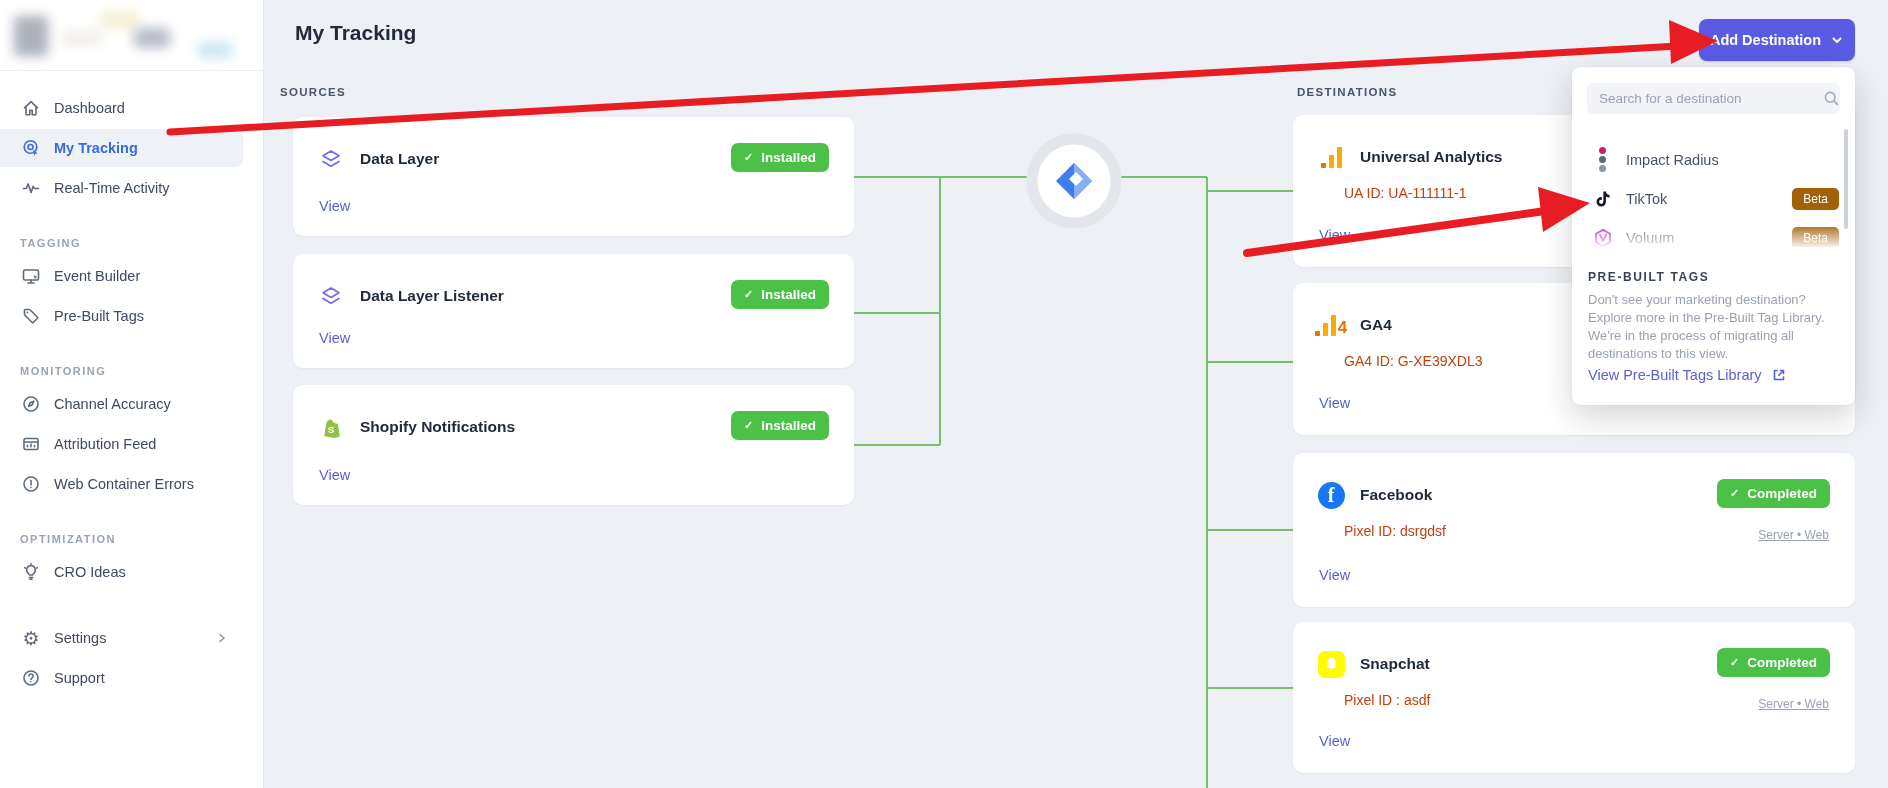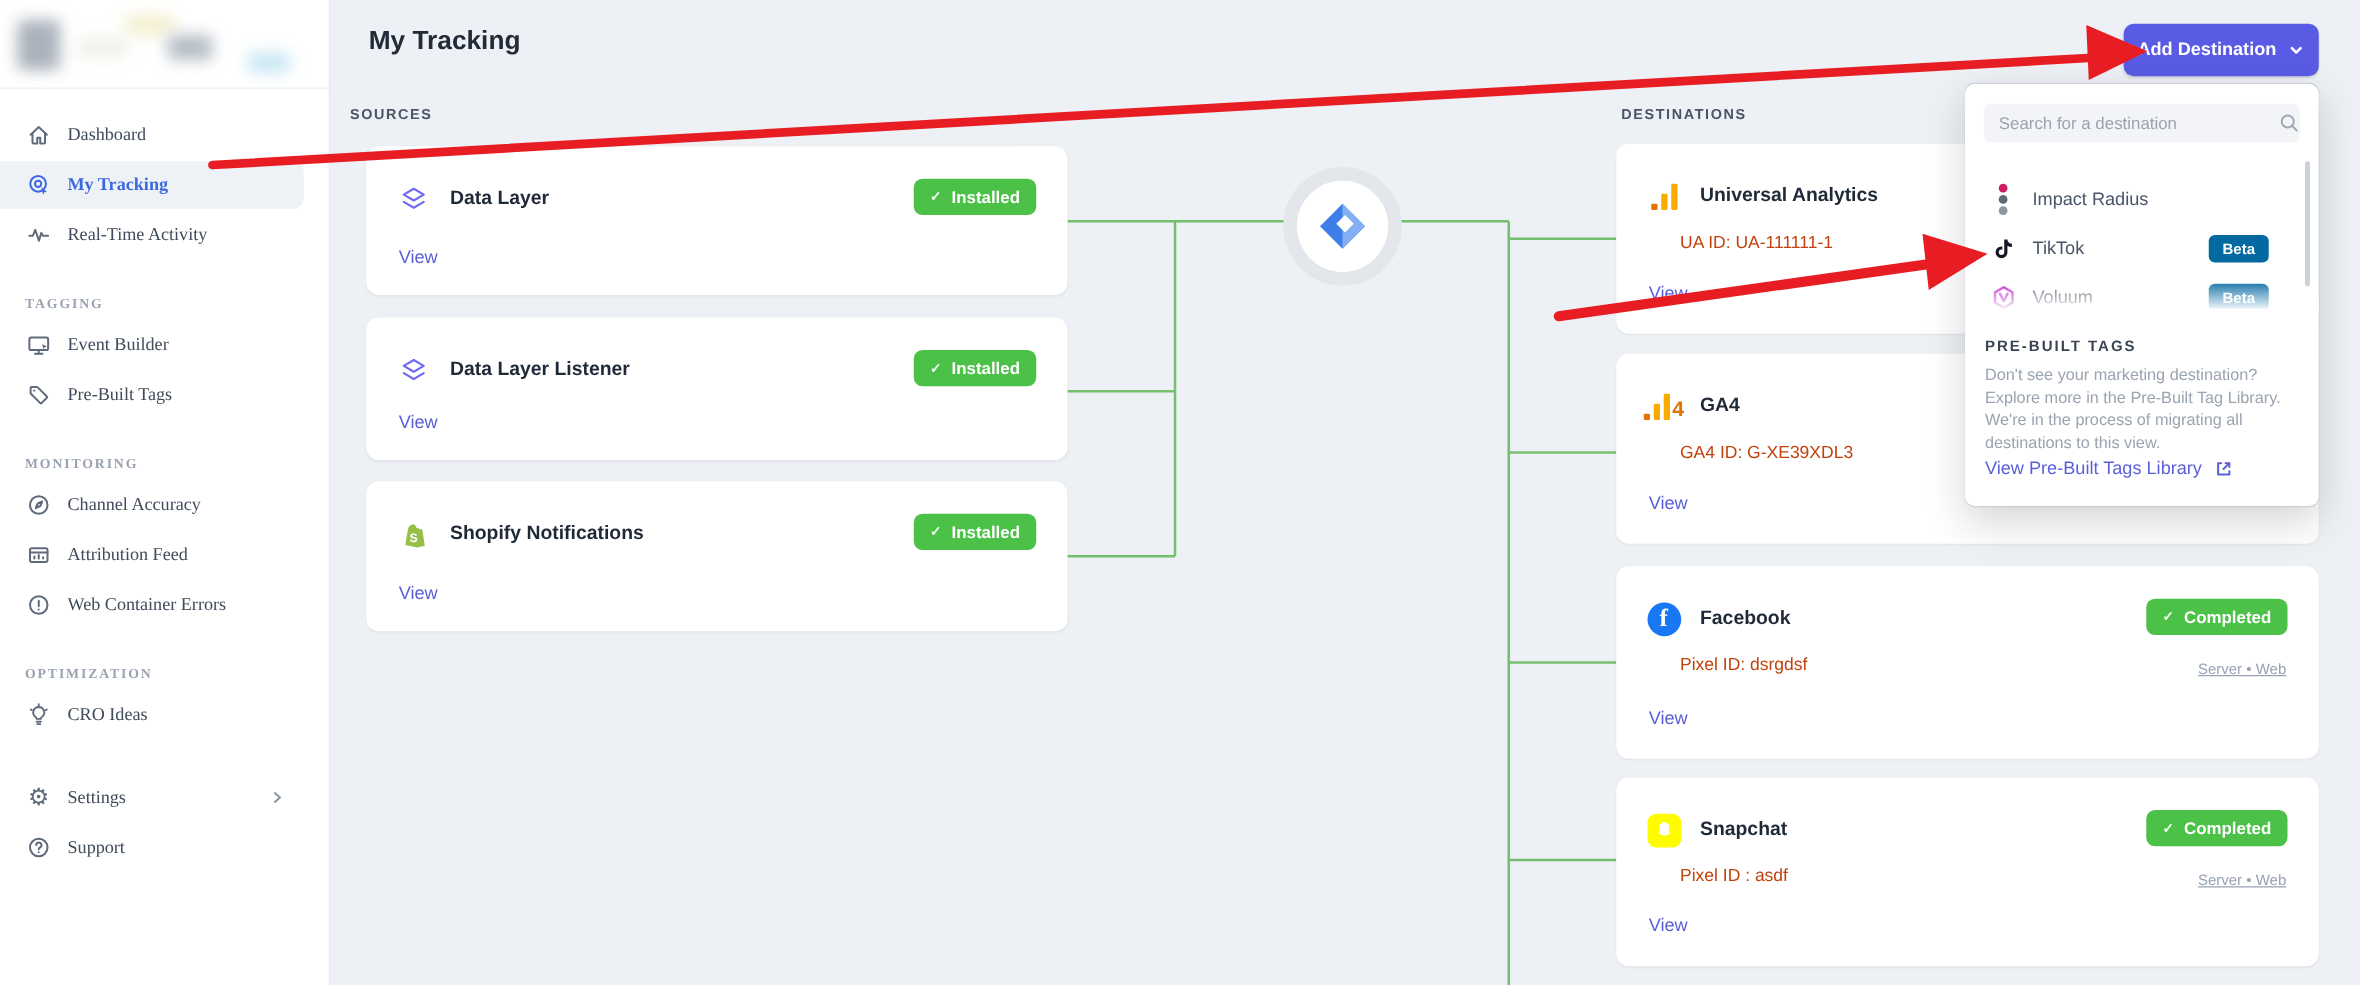--- a/index.html
+++ b/index.html
@@ -2,21 +2,21 @@
 <html><head>
 <meta charset="utf-8">
 <style>
   html,body{margin:0;padding:0;background:#dfe3e9;}
   #app{position:relative;width:1888px;height:788px;background:#edf0f4;overflow:hidden;
        font-family:"Liberation Sans",sans-serif;color:#27303f;}
   svg{display:block}
 
   
   .sidebar{position:absolute;left:0;top:0;bottom:0;width:263px;background:#fff;
-           border-right:1px solid #e6e9ee;z-index:5;font-family:Liberation Serif, serif;}
+           border-right:1px solid #e6e9ee;z-index:5;}
   .logo-area{position:relative;height:70px;border-bottom:1px solid #eceff3;overflow:hidden;}
   .blob{position:absolute;filter:blur(6px);border-radius:4px;}
   .b1{left:14px;top:16px;width:34px;height:40px;background:#aab2bc;}
   .b2{left:100px;top:12px;width:40px;height:16px;background:#f1ecc4;opacity:.8;}
   .b3{left:134px;top:28px;width:36px;height:20px;background:#b6bdc6;}
   .b4{left:62px;top:30px;width:40px;height:16px;background:#e7e3d8;opacity:.55;}
   .b5{left:198px;top:42px;width:34px;height:16px;background:#bfe2f1;opacity:.85;}
   .nav{padding:18px 0 0 0;}
   .nav-item{display:flex;align-items:center;gap:12px;height:38px;margin:0 20px 2px 0;
             padding-left:20px;border-radius:0 8px 8px 0;font-size:14.5px;color:#3f4a5a;cursor:pointer;}
@@ -75,25 +75,25 @@
   
   .dropdown{position:absolute;left:1572px;top:67px;width:283px;height:338px;background:#fff;
             border-radius:8px;z-index:10;
             box-shadow:0 12px 32px rgba(16,24,40,.18),0 0 1px rgba(16,24,40,.2);}
   .search-box{position:absolute;left:15px;right:15px;top:16px;height:31px;background:#f2f4f7;
               border-radius:6px;display:flex;align-items:center;padding:0 10px;gap:45px;}
   .search-box input{flex:1;border:none;background:transparent;outline:none;
                     font-size:13.5px;color:#3f4a5a;font-family:inherit;}
   .search-box input::placeholder{color:#9aa3b0;}
   .dd-list{position:absolute;left:0;right:0;top:55px;height:125px;overflow:hidden;padding-top:0;}
-  .dd-row{display:flex;align-items:center;height:39px;padding:0 40px 0 20px;cursor:pointer;}
+  .dd-row{display:flex;align-items:center;height:39px;padding:0 16px 0 20px;cursor:pointer;}
   .dd-row:first-child{margin-top:18px;}
   .dd-ic{width:21px;height:21px;display:flex;align-items:center;justify-content:center;margin-right:13px;}
   .dd-name{font-size:14.5px;color:#475467;}
-  .beta{margin-left:auto;background:#0369a1;color:#fff;font-size:12px;font-weight:700;
+  .beta{margin-left:auto;background:#a16207;color:#fff;font-size:12px;font-weight:400;
         padding:4px 11px;border-radius:5px;}
   .dd-fade{position:absolute;left:0;right:0;top:160px;height:22px;
            background:linear-gradient(rgba(255,255,255,0),#fff);pointer-events:none;}
   .dd-scroll{position:absolute;right:7px;top:62px;width:4px;height:100px;background:#ccd2da;border-radius:2px;}
   .dd-label{position:absolute;left:16px;top:203px;font-size:12px;font-weight:700;
             letter-spacing:1.6px;color:#3a4453;}
   .dd-body{position:absolute;left:16px;top:224px;width:250px;font-size:13px;line-height:1.38;color:#9aa3b0;}
   .dd-link{position:absolute;left:16px;top:300px;display:flex;align-items:center;gap:9px;
            font-size:14.5px;color:#5a5fd8;cursor:pointer;}
   .imp-dots{display:flex;flex-direction:column;gap:2px;align-items:center;}

